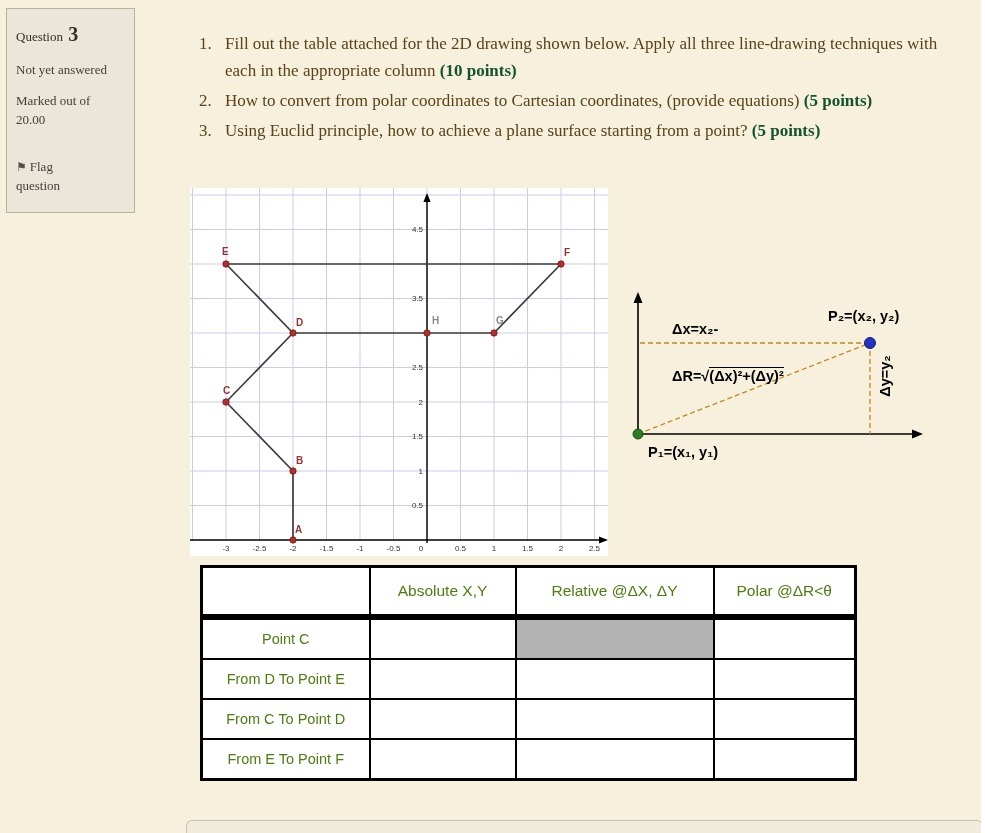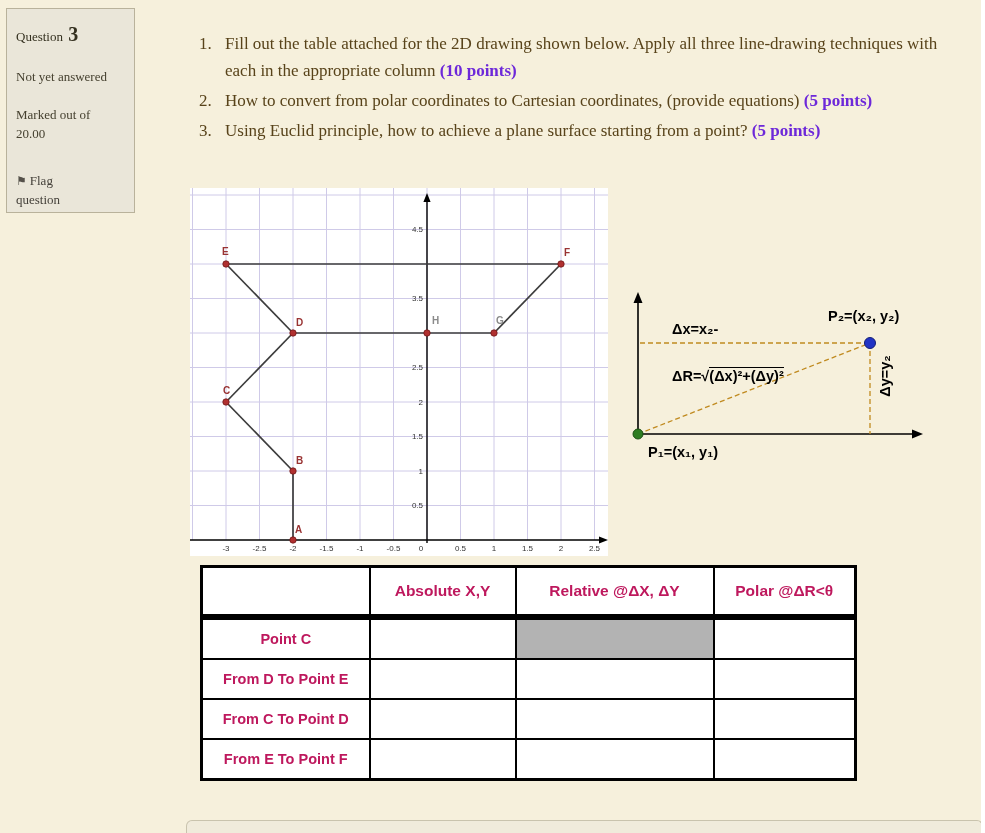--- a/index.html
+++ b/index.html
@@ -6,48 +6,48 @@
   body{background:#ffffff}
   #page{position:relative;width:981px;height:833px;background:#f6f0dc;
         font-family:"Liberation Serif",serif;overflow:hidden}
 
   
   #sidebar{position:absolute;left:6px;top:8px;width:129px;height:205px;
            background:#eae6d9;border:1px solid #b9b29b;padding:10px 9px;
            box-sizing:border-box;color:#3e3929;font-size:13px;line-height:1.5}
   .q-header{color:#34301f}
   .qnum{font-size:20px;font-weight:bold;margin-left:2px}
-  .sb-item{margin-top:18px;color:#45402f;width:92px}
+  .sb-item{margin-top:11px;color:#45402f;width:92px}
   .flag{margin-top:27px;color:#45413a;width:80px;cursor:pointer}
   .flag-ic{font-size:12px;color:#55514a;margin-right:3px}
 
   
   #question-list{position:absolute;left:194px;top:30px;width:746px;
                  color:#58431a;font-size:17px;line-height:27px}
   .q-item{display:flex;margin-bottom:3px}
   .q-num{flex:0 0 26px;padding-left:5px}
   .q-body{width:720px}
-  .q-points{font-weight:bold;color:#6d28d9}
+  .q-points{font-weight:bold;color:#14532d}
 
   
   #graph-panel{position:absolute;left:190px;top:188px;width:418px;height:368px;background:#ffffff}
 
   
   #diagram{position:absolute;left:628px;top:288px;width:302px;height:192px;
            font-family:"Liberation Sans",sans-serif}
   .dlabel{position:absolute;font-weight:bold;font-size:14.5px;color:#000;white-space:nowrap}
   .radicand{border-top:1.7px solid #000}
   #dy-label{left:257px;top:88px;transform:translate(-50%,-50%) rotate(-90deg)}
 
   
   #table-area{position:absolute;left:200px;top:565px}
   .qtable{border-collapse:collapse;background:#fff;table-layout:fixed;width:654px;
           border:3px solid #000}
   .qtable th,.qtable td{border:2px solid #000;text-align:center;vertical-align:middle;
-          font-family:"Liberation Sans",sans-serif;font-weight:bold;color:#be185d;overflow:hidden}
+          font-family:"Liberation Sans",sans-serif;font-weight:normal;color:#4d7c0f;overflow:hidden}
   table.head-t th{height:44px;font-size:15.5px}
   table.body-t{}
   table.body-t td{height:36px;font-size:14.5px}
 
   
   #bottom-strip{position:absolute;left:186px;top:820px;width:795px;height:13px;
                 background:#f0ebdb;border:1px solid #c9c3ad;border-bottom:none;
                 border-radius:6px 6px 0 0}
 </style>
 </head>

